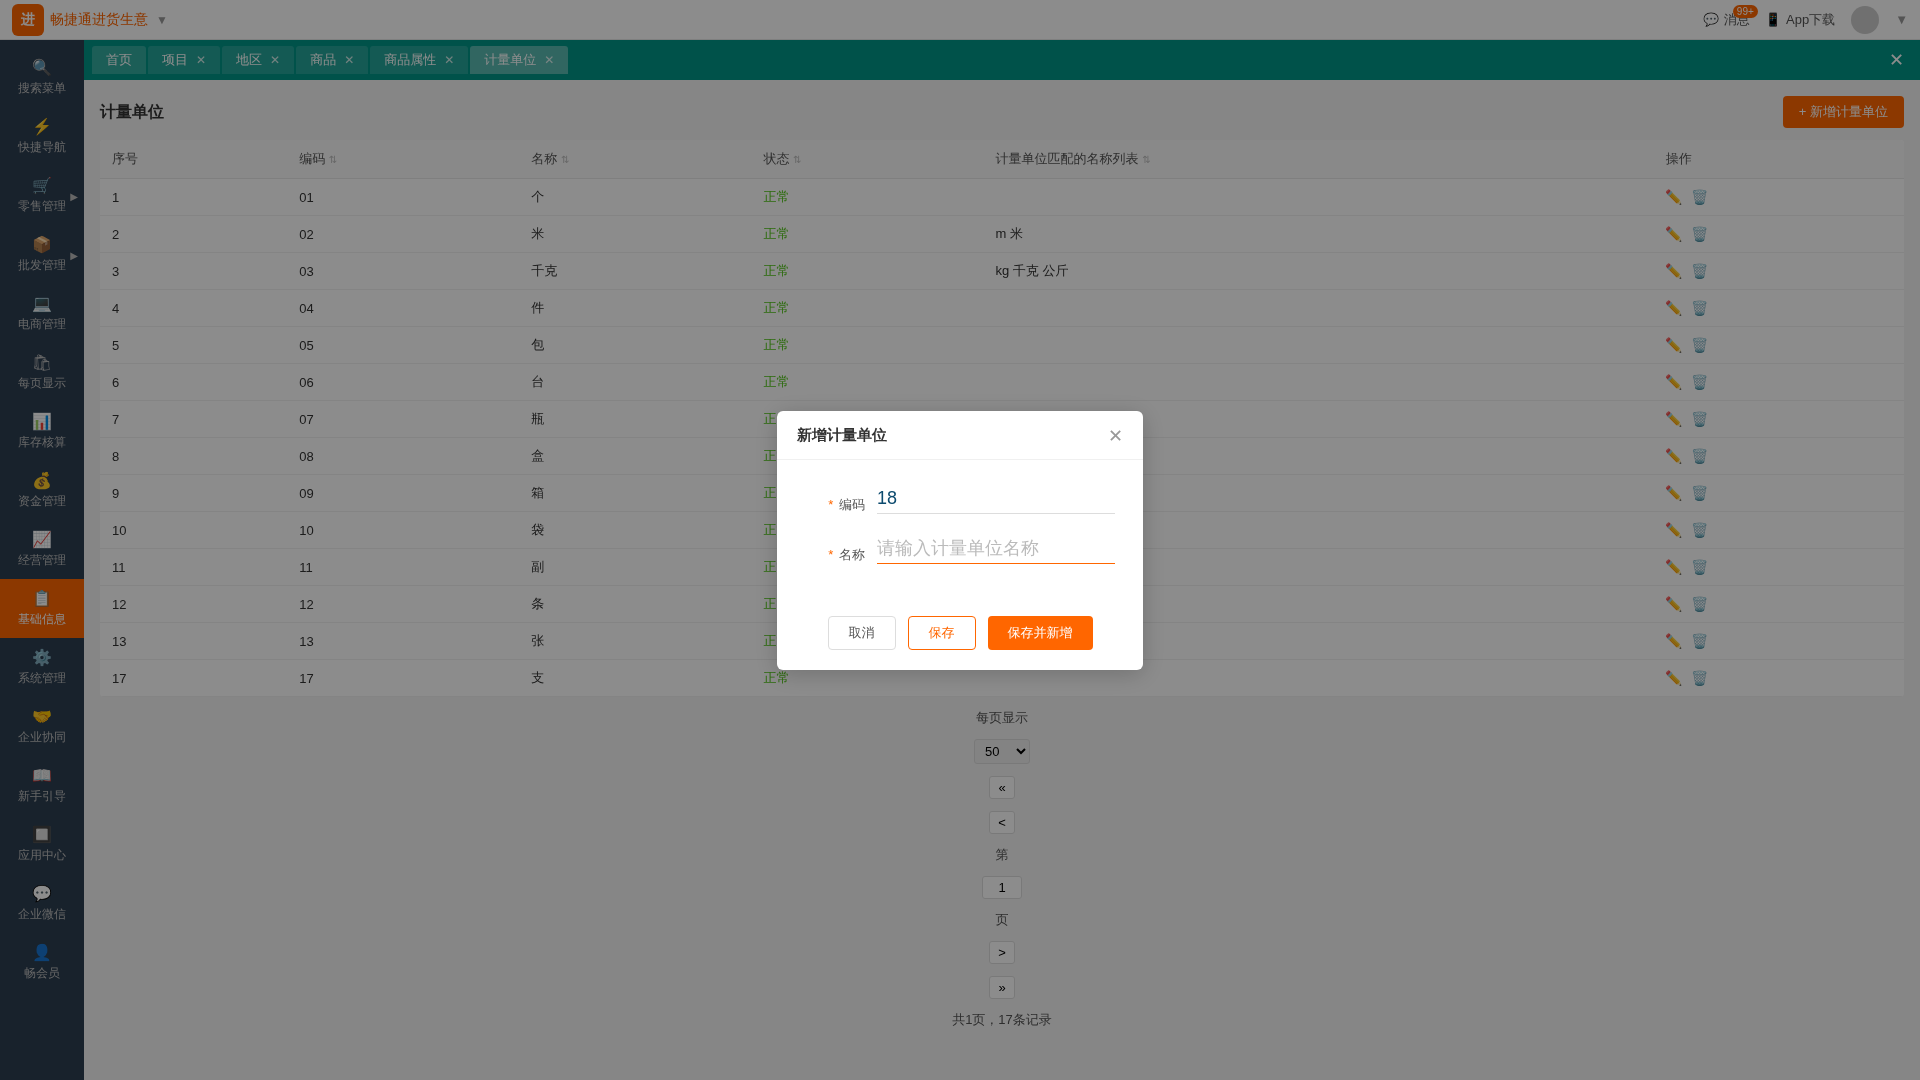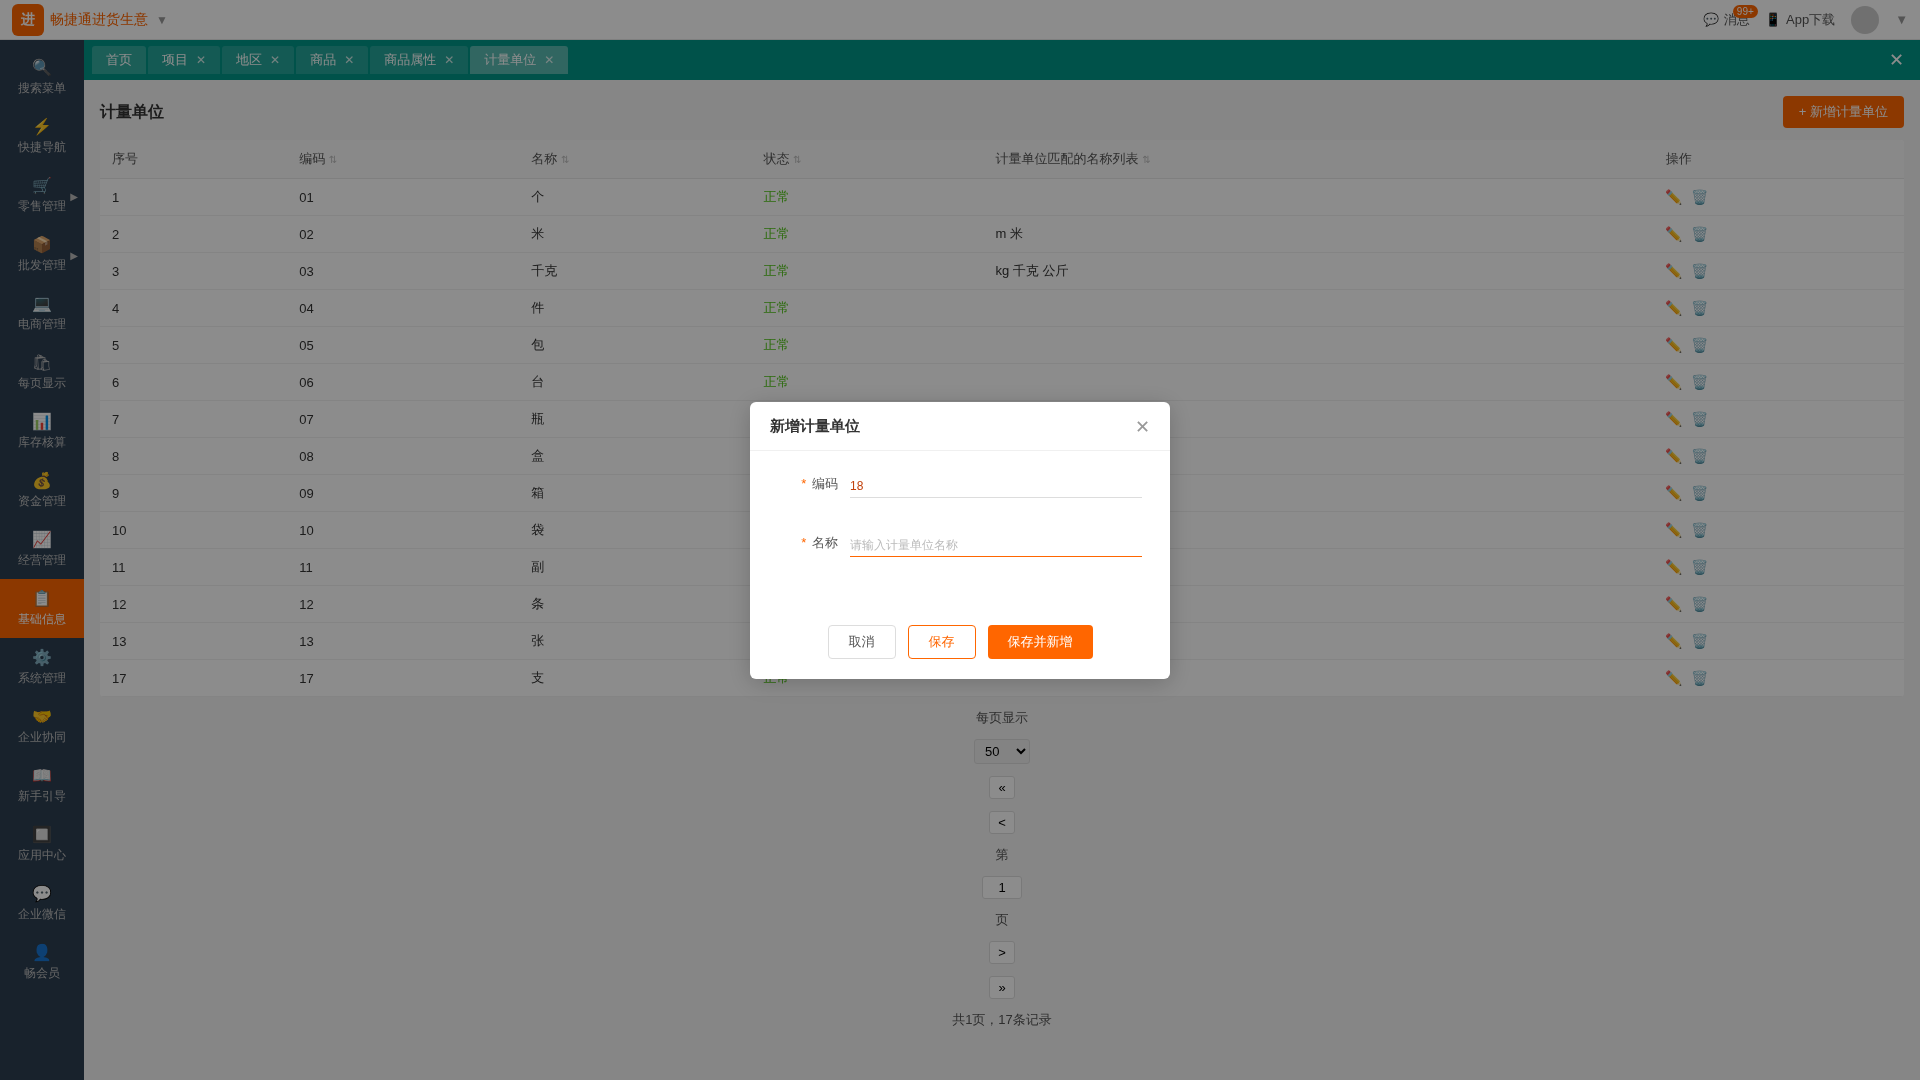--- a/index.html
+++ b/index.html
@@ -118,45 +118,45 @@
       z-index: 200;
       display: flex;
       align-items: center;
       justify-content: center;
     }
 
     
     .modal {
       background: #fff;
       border-radius: 6px;
-      width: 420px;
+      width: 366px;
       box-shadow: 0 4px 24px rgba(0,0,0,0.2);
       padding: 0;
     }
     .modal-header {
       display: flex;
       align-items: center;
       justify-content: space-between;
       padding: 14px 20px 12px;
       border-bottom: 1px solid #f0f0f0;
     }
     .modal-title { font-size: 15px; font-weight: bold; color: #333; }
     .modal-close { background: none; border: none; cursor: pointer; font-size: 18px; color: #999; }
     .modal-body { padding: 24px 28px 20px; }
-    .form-row { display: flex; align-items: flex-start; margin-bottom: 36px; }
+    .form-row { display: flex; align-items: flex-end; margin-bottom: 20px; }
     .form-label { width: 60px; text-align: right; margin-right: 12px; color: #555; font-size: 13px; }
     .form-label .required { color: #f60; margin-right: 2px; }
     .form-input {
       flex: 1;
       border: none;
       border-bottom: 1px solid #ddd;
       padding: 4px 0;
-      font-size: 12px;
+      font-size: 18px;
       outline: none;
-      color: #c2410c;
+      color: #0c4a6e;
     }
     .form-input.focused { border-bottom-color: #f60; }
     .form-input::placeholder { color: #bbb; }
     .modal-footer {
       display: flex;
       justify-content: center;
       gap: 12px;
       padding: 12px 20px 20px;
     }
     .btn-cancel { border: 1px solid #ddd; background: #fff; color: #555; padding: 7px 20px; border-radius: 4px; cursor: pointer; font-size: 13px; }

